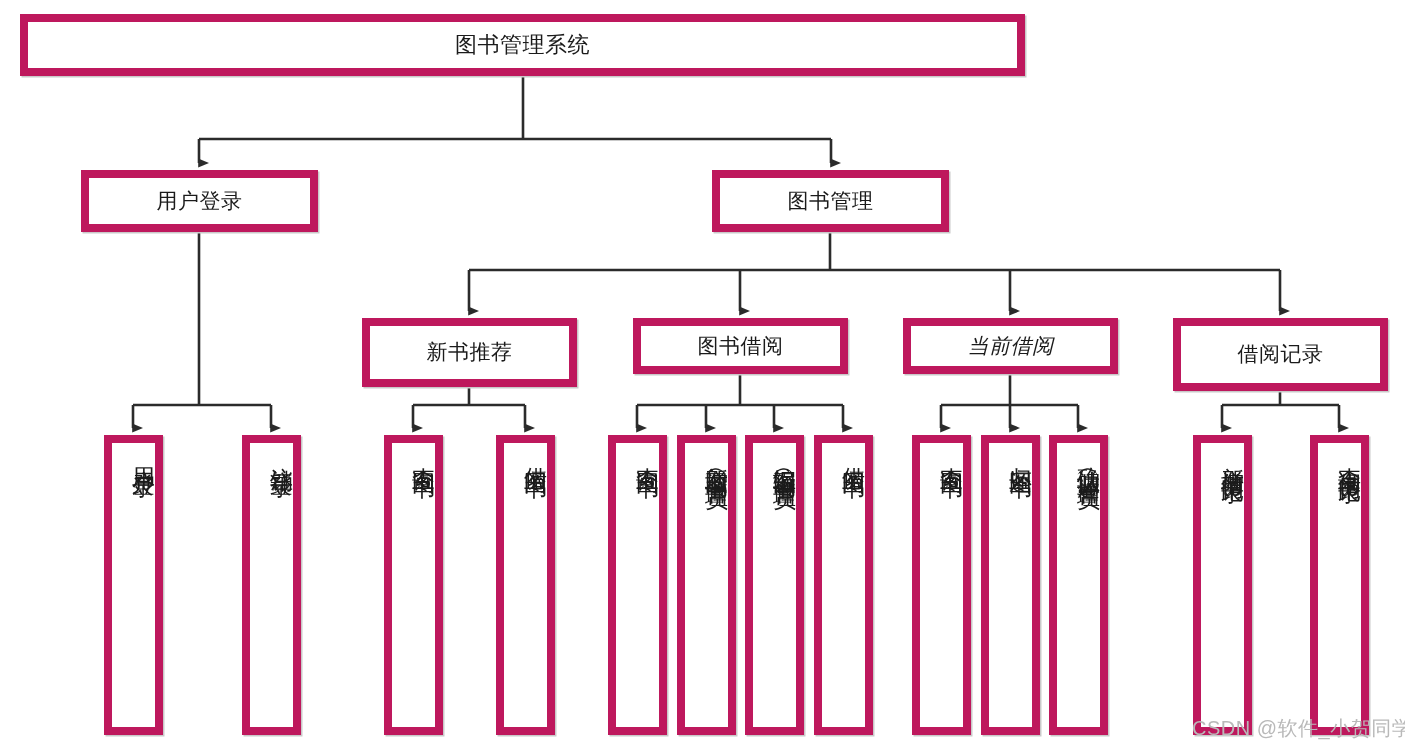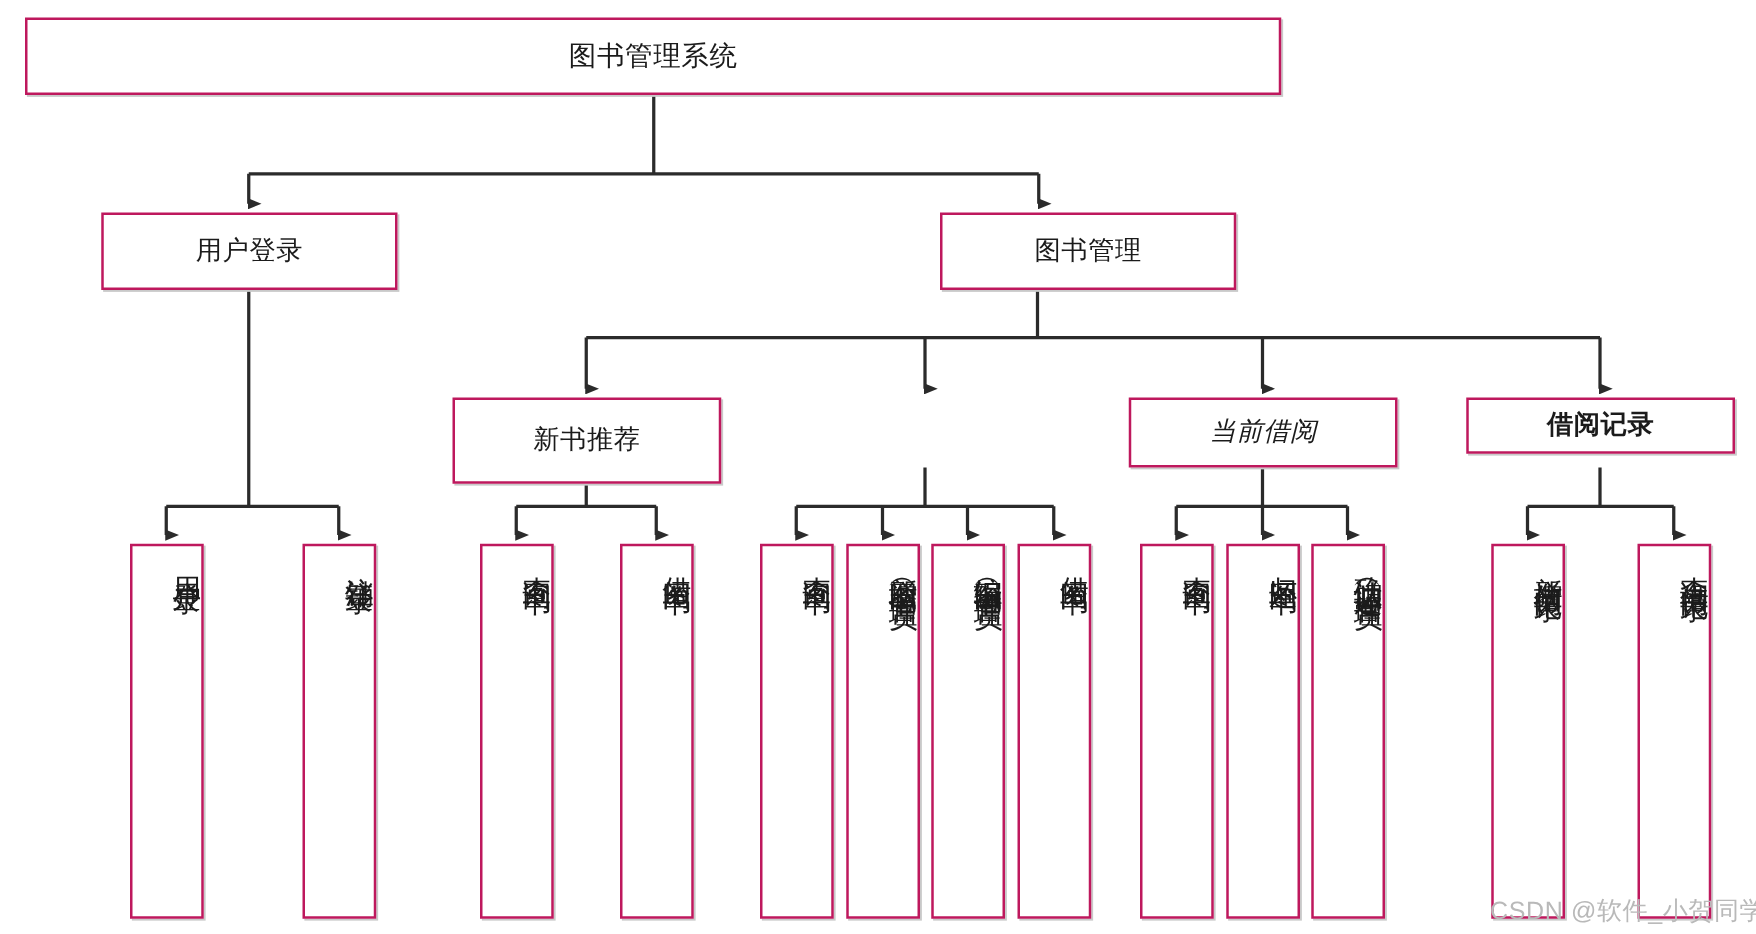--- a/index.html
+++ b/index.html
@@ -14,21 +14,21 @@
     position: relative;
     width: 1405px;
     height: 747px;
     background: #ffffff;
     overflow: hidden;
   }
   .node {
     position: absolute;
     box-sizing: border-box;
     background: #ffffff;
-    border: 2px solid #be185d;
+    border: 8px solid #be185d;
     display: flex;
     align-items: center;
     justify-content: center;
     color: #1b1b1b;
     box-shadow: 1.5px 1.5px 0 0 #c9c9c9;
   }
   .node .label {
     display: block;
     text-align: center;
     line-height: 1.18;
@@ -124,31 +124,34 @@
     </g>
   </svg>
 
   <div class="node h root" style="left:20px; top:14px; width:1005px; height:62px;">
     <span class="label">图书管理系统</span>
   </div>
 
   <div class="node h" style="left:81px; top:170px; width:237px; height:62px;">
     <span class="label">用户登录</span>
   </div>
-  <div class="node h" style="left:712px; top:170px; width:237px; height:62px;margin-left:40px;">
+  <div class="node h" style="left:712px; top:170px; width:237px; height:62px;">
     <span class="label">图书管理</span>
   </div>
 
   <div class="node h" style="left:362px; top:318px; width:215px; height:69px;">
     <span class="label">新书推荐</span>
   </div>
+  <div class="node h" style="left:633px; top:318px; width:215px; height:56px;">
+    <span class="label">图书借阅</span>
+  </div>
   <div class="node h" style="left:903px; top:318px; width:215px; height:56px;font-style:italic;">
     <span class="label">当前借阅</span>
   </div>
-  <div class="node h" style="left:1173px; top:318px; width:215px; height:45px;font-weight:bold;">
+  <div class="node h" style="left:1173px; top:318px; width:215px; height:73px;">
     <span class="label">借阅记录</span>
   </div>
 
   <div class="node v" style="left:104px; top:435px; width:59px; height:300px;">
     <span class="label">用户登录</span>
   </div>
   <div class="node v" style="left:242px; top:435px; width:59px; height:300px;">
     <span class="label">注销登录</span>
   </div>
 

